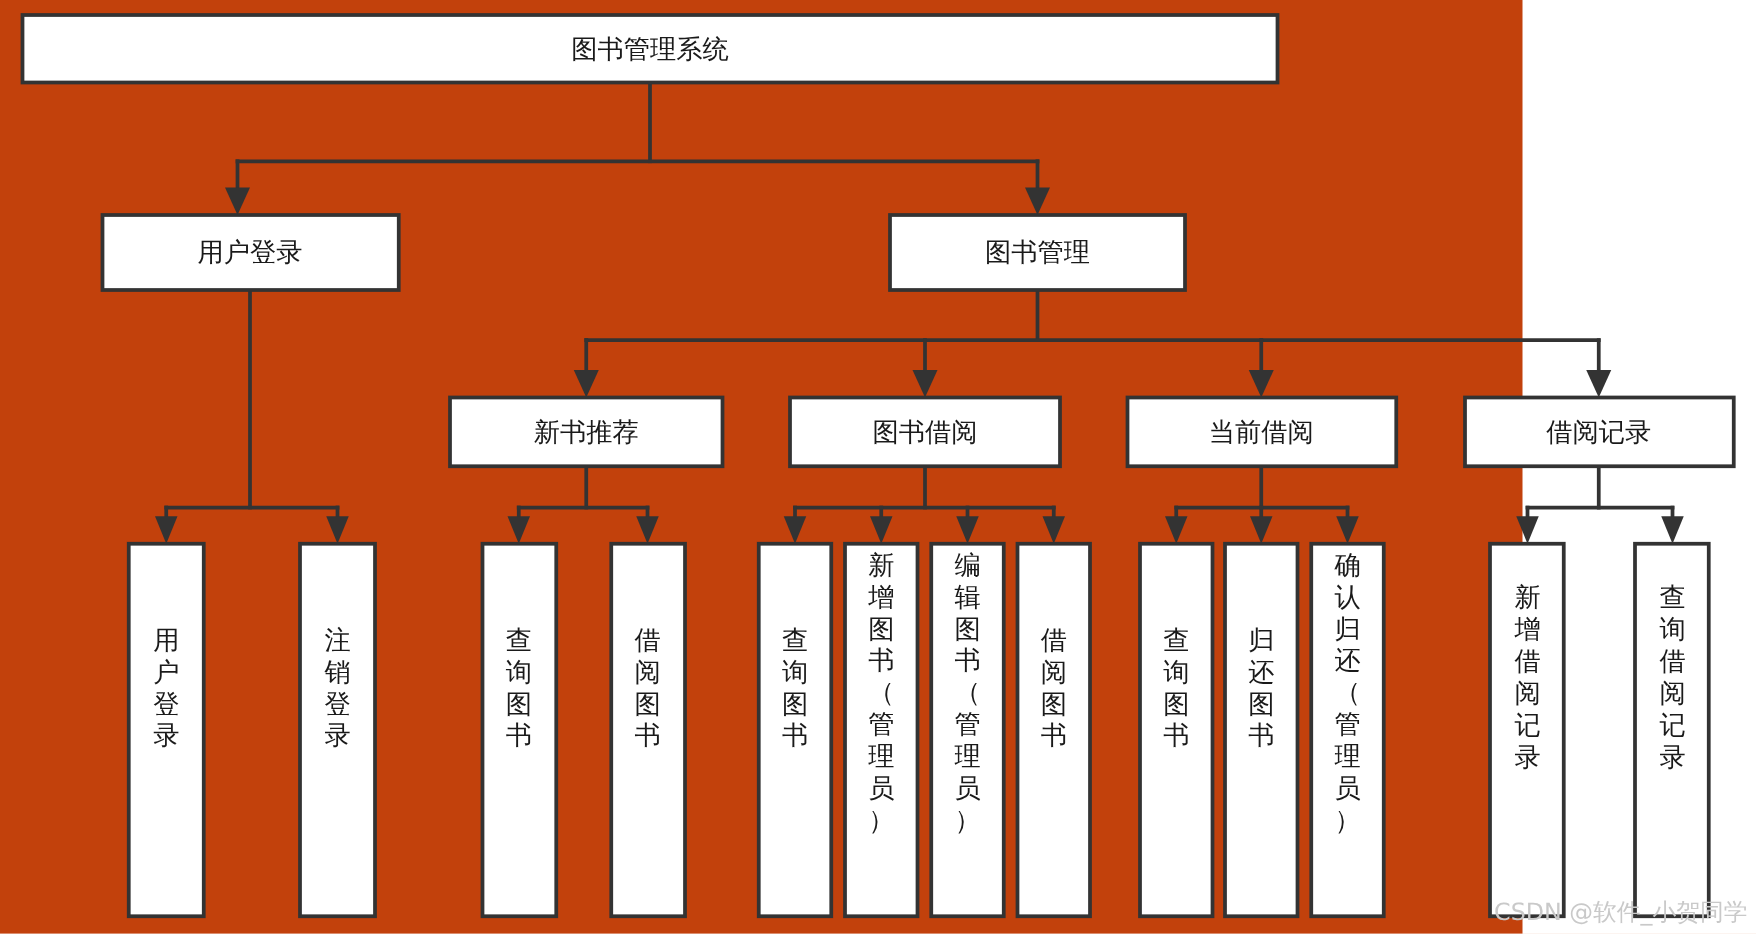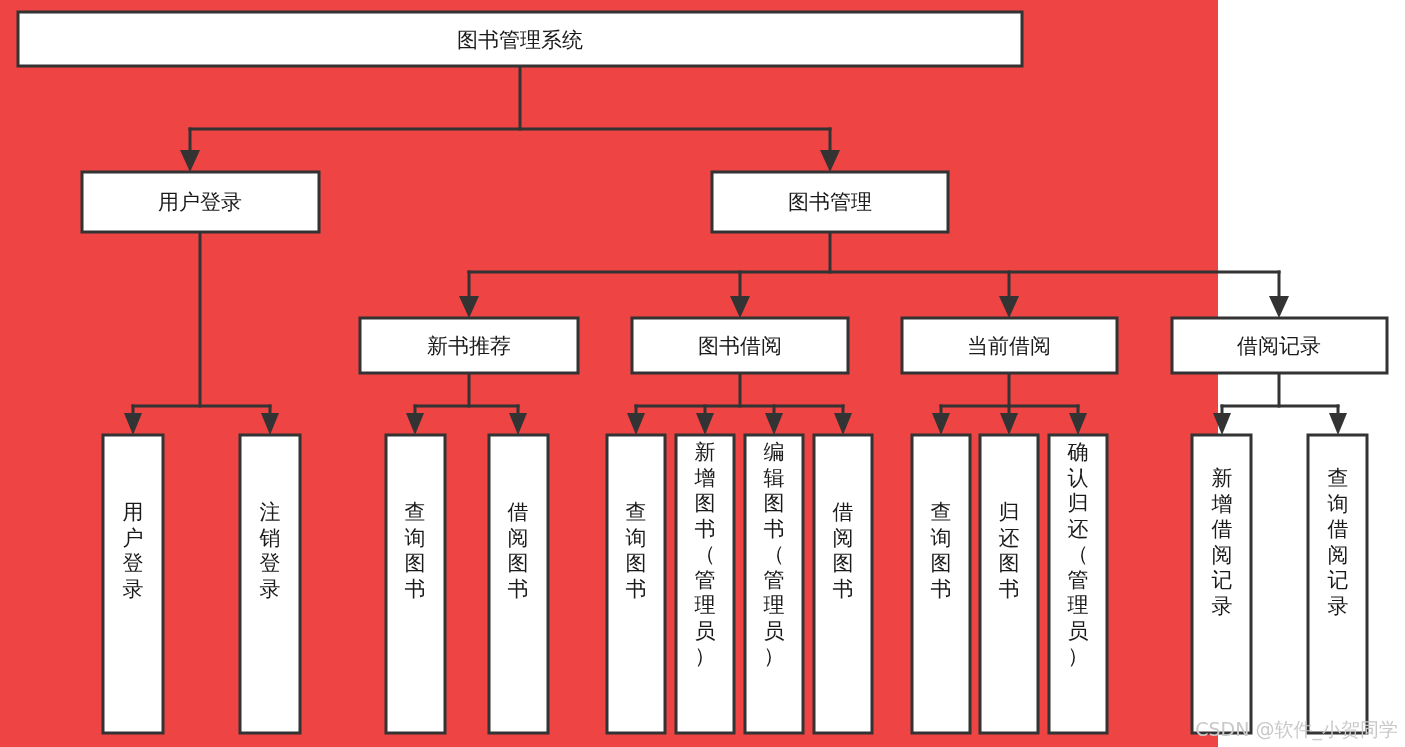--- a/index.html
+++ b/index.html
@@ -10,21 +10,21 @@
   body {
     width: 1405px;
     height: 747px;
     font-family: "DejaVu Sans", "Liberation Sans", sans-serif;
     overflow: hidden;
   }
   #diagram-root {
     position: relative;
     width: 1218px;
     height: 747px;
-    background: #ef4444;
+    background: #c2410c;
   }
   svg#diagram-canvas {
     position: absolute;
     top: 0;
     left: 0;
     width: 1405px;
     height: 747px;
     display: block;
   }
   .node-box {

